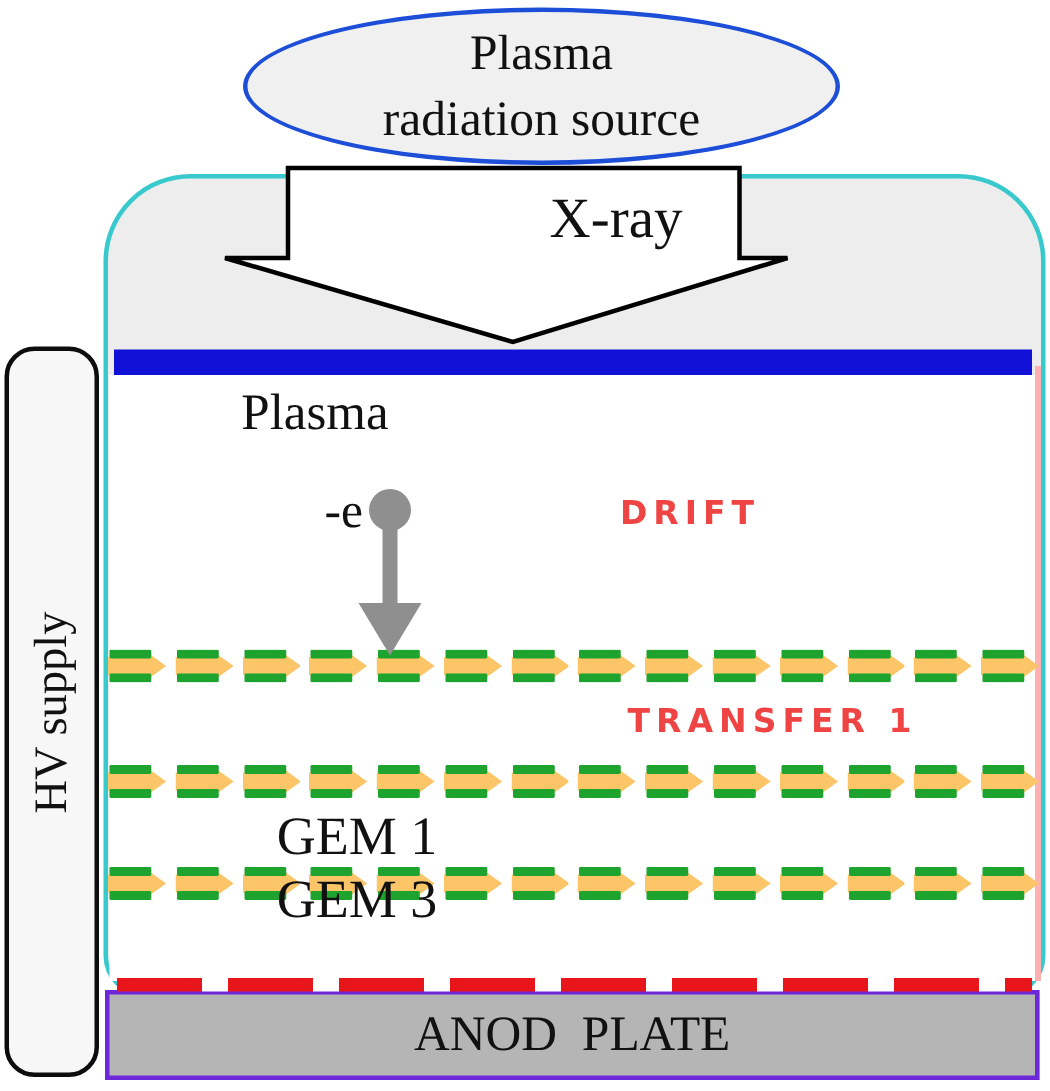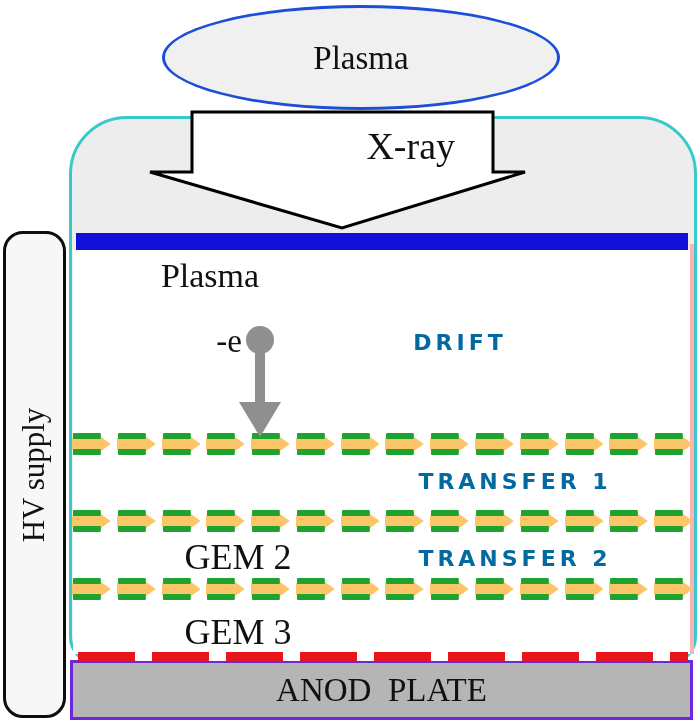--- a/index.html
+++ b/index.html
@@ -38,29 +38,29 @@
                     justify-content:center; text-align:center;
                     font-size:33px; line-height:44px; z-index:9; }
 
   
   .serif-label { text-align:center; z-index:5; }
   #window-label { left:115px; top:257px; width:190px; font-size:34px; }
   #gas-label    { left:398px; top:257px; width:200px; font-size:34px; }
   #gas-label sub { font-size:22px; }
   .region-label { text-align:center; font-family:"DejaVu Sans", sans-serif;
                   font-weight:bold; font-size:22px; letter-spacing:4px;
-                  color:#0369a1; z-index:5; }
+                  color:#ef4444; z-index:5; }
   #drift-label     { left:375px; top:330px; width:170px; }
   #transfer1-label { left:385px; top:469px; width:260px; }
   #transfer2-label { left:385px; top:546px; width:260px; }
   #induction-label { left:380px; top:617px; width:235px; }
   .gem-label { font-size:36px; text-align:center; z-index:5; }
   #gem1-label { left:153px; top:459px; width:170px; }
   #gem2-label { left:153px; top:536px; width:170px; }
-  #gem3-label { left:153px; top:611px; width:170px; }
+  #gem3-label { left:153px; top:578px; width:170px; }
 
   
   #electron-label  { left:180px; top:323px; width:62px; text-align:right;
                      font-size:33px; z-index:5; }
   #electron-circle { left:246px; top:326px; width:28px; height:28px;
                      border-radius:50%; background:var(--egray); z-index:5; }
   #electron-arrow  { left:238px; top:352px; width:44px; height:86px; z-index:5; }
 
   
   .gem-row { left:72px; width:621px; height:22px; display:flex; gap:6px;
@@ -90,20 +90,21 @@
   <div id="window-electrode" class="abs"></div>
   <div id="right-electrode-line" class="abs"></div>
 
   <svg id="xray-arrow" class="abs" viewBox="0 0 400 126">
     <polygon points="52,6 353,6 353,66 385,66 202,122 10,66 52,66" fill="#ffffff" stroke="#000000" stroke-width="3"></polygon>
   </svg>
   <div id="xray-label" class="abs">X-ray</div>
 
   <div id="source-ellipse" class="abs">
     <span>Plasma</span>
+    <span>radiation source</span>
   </div>
 
   <div id="window-label" class="abs serif-label">Plasma</div>
 
   <div id="electron-label" class="abs">-e</div>
   <div id="electron-circle" class="abs"></div>
   <svg id="electron-arrow" class="abs" viewBox="0 0 44 86">
     <rect x="17" y="0" width="10" height="52" fill="#8f8f8f"></rect>
     <polygon points="1,50 43,50 22,85" fill="#8f8f8f"></polygon>
   </svg>
@@ -320,22 +321,21 @@
         <rect x="1" y="16" width="28" height="6" rx="1" fill="#1da32e"></rect>
       </svg>
       <svg viewBox="0 0 39 22" width="39" height="22">
         <polygon points="0,5 25,5 25,1 39,11 25,21 25,17 0,17" fill="#fbc568"></polygon>
         <rect x="1" y="0" width="28" height="6" rx="1" fill="#1da32e"></rect>
         <rect x="1" y="16" width="28" height="6" rx="1" fill="#1da32e"></rect>
       </svg>
     </div>
 
   <div id="transfer1-label" class="abs region-label">TRANSFER 1</div>
-  <div id="gem2-label" class="abs gem-label">GEM 2</div>
-  <div id="transfer2-label" class="abs region-label">TRANSFER 2</div>
+  <div id="gem2-label" class="abs gem-label">GEM 1</div>
   <div id="gem3-label" class="abs gem-label">GEM 3</div>
 
   <div id="readout-dashes" class="abs"></div>
   <div id="anode-plate" class="abs">
     <span>ANOD  PLATE</span>
   </div>
 
 </div>
 
 </body></html>

